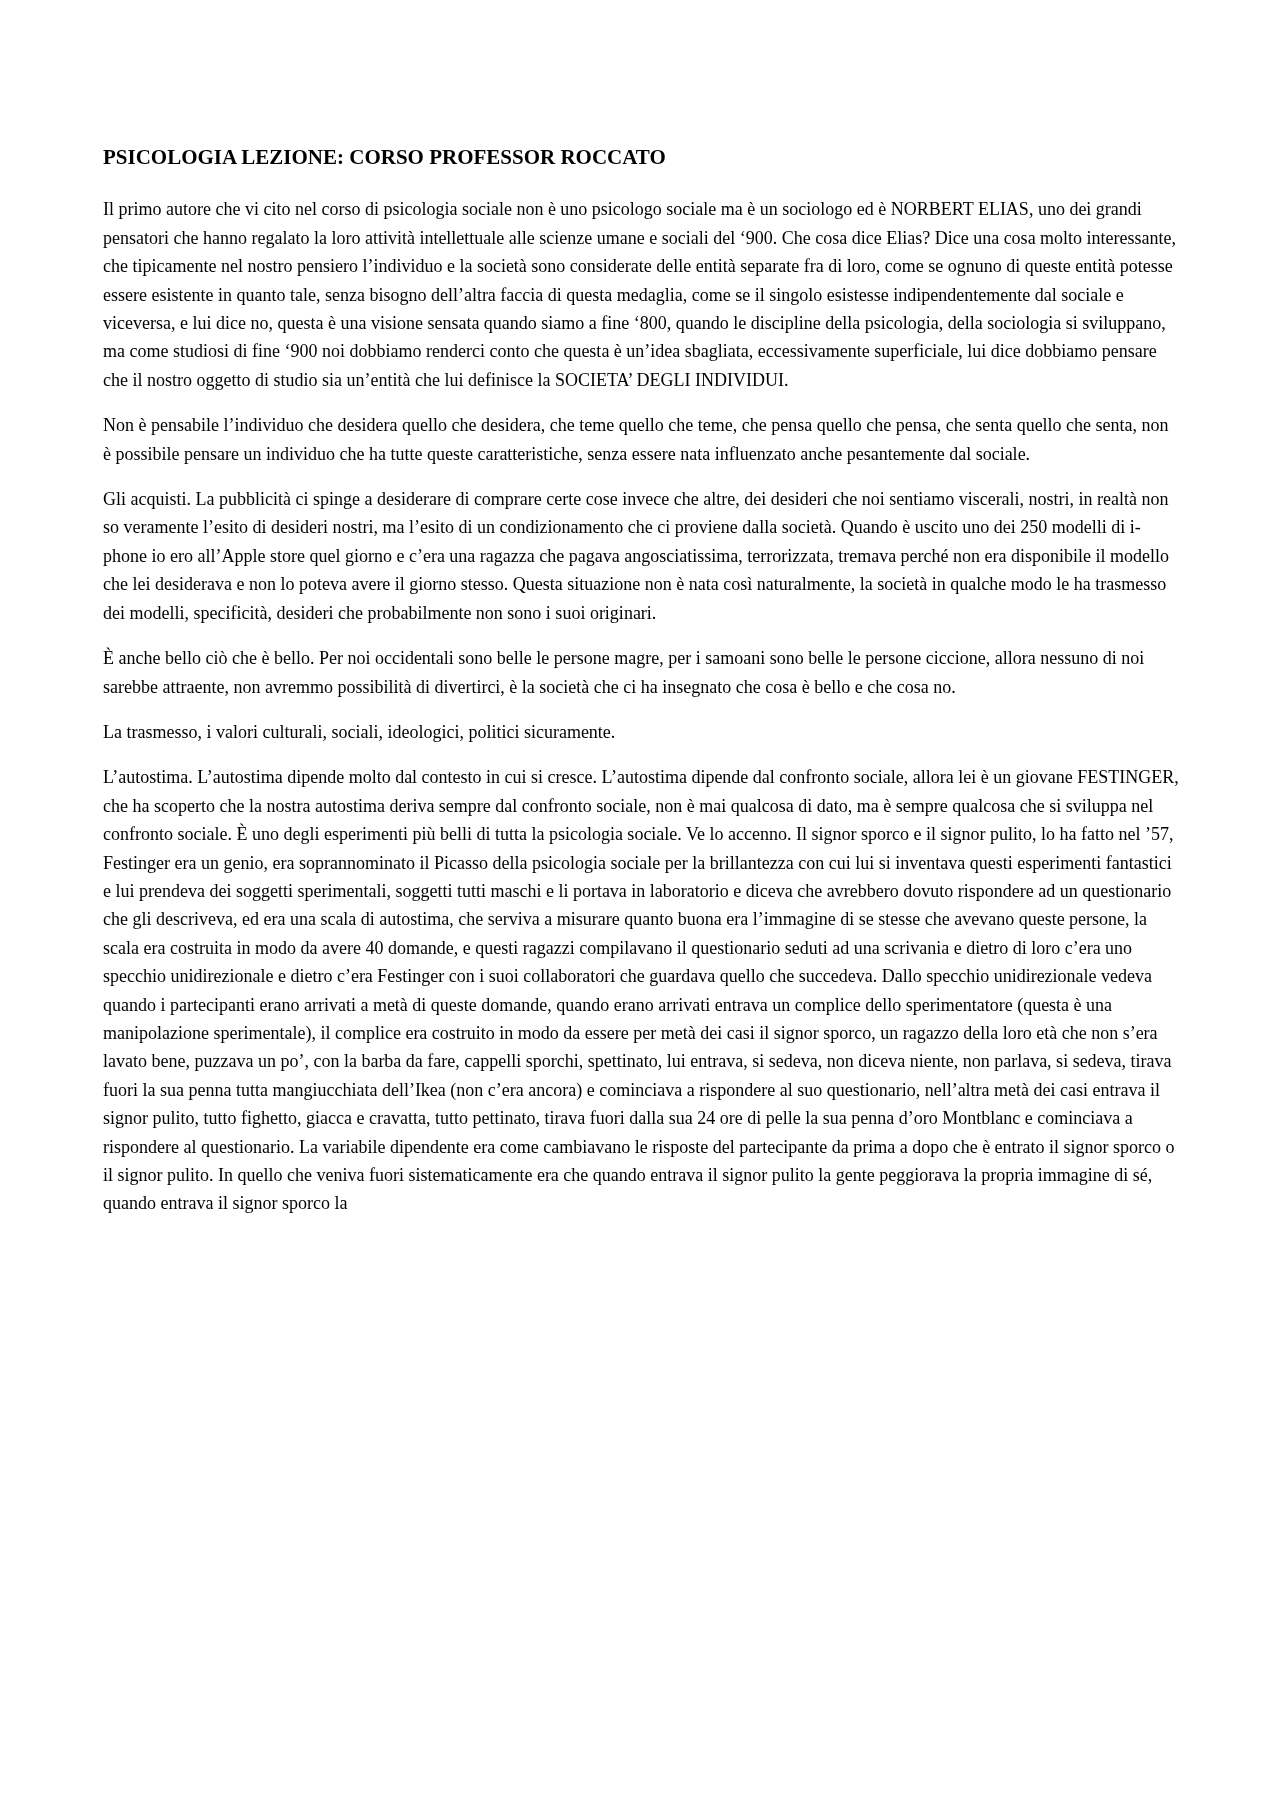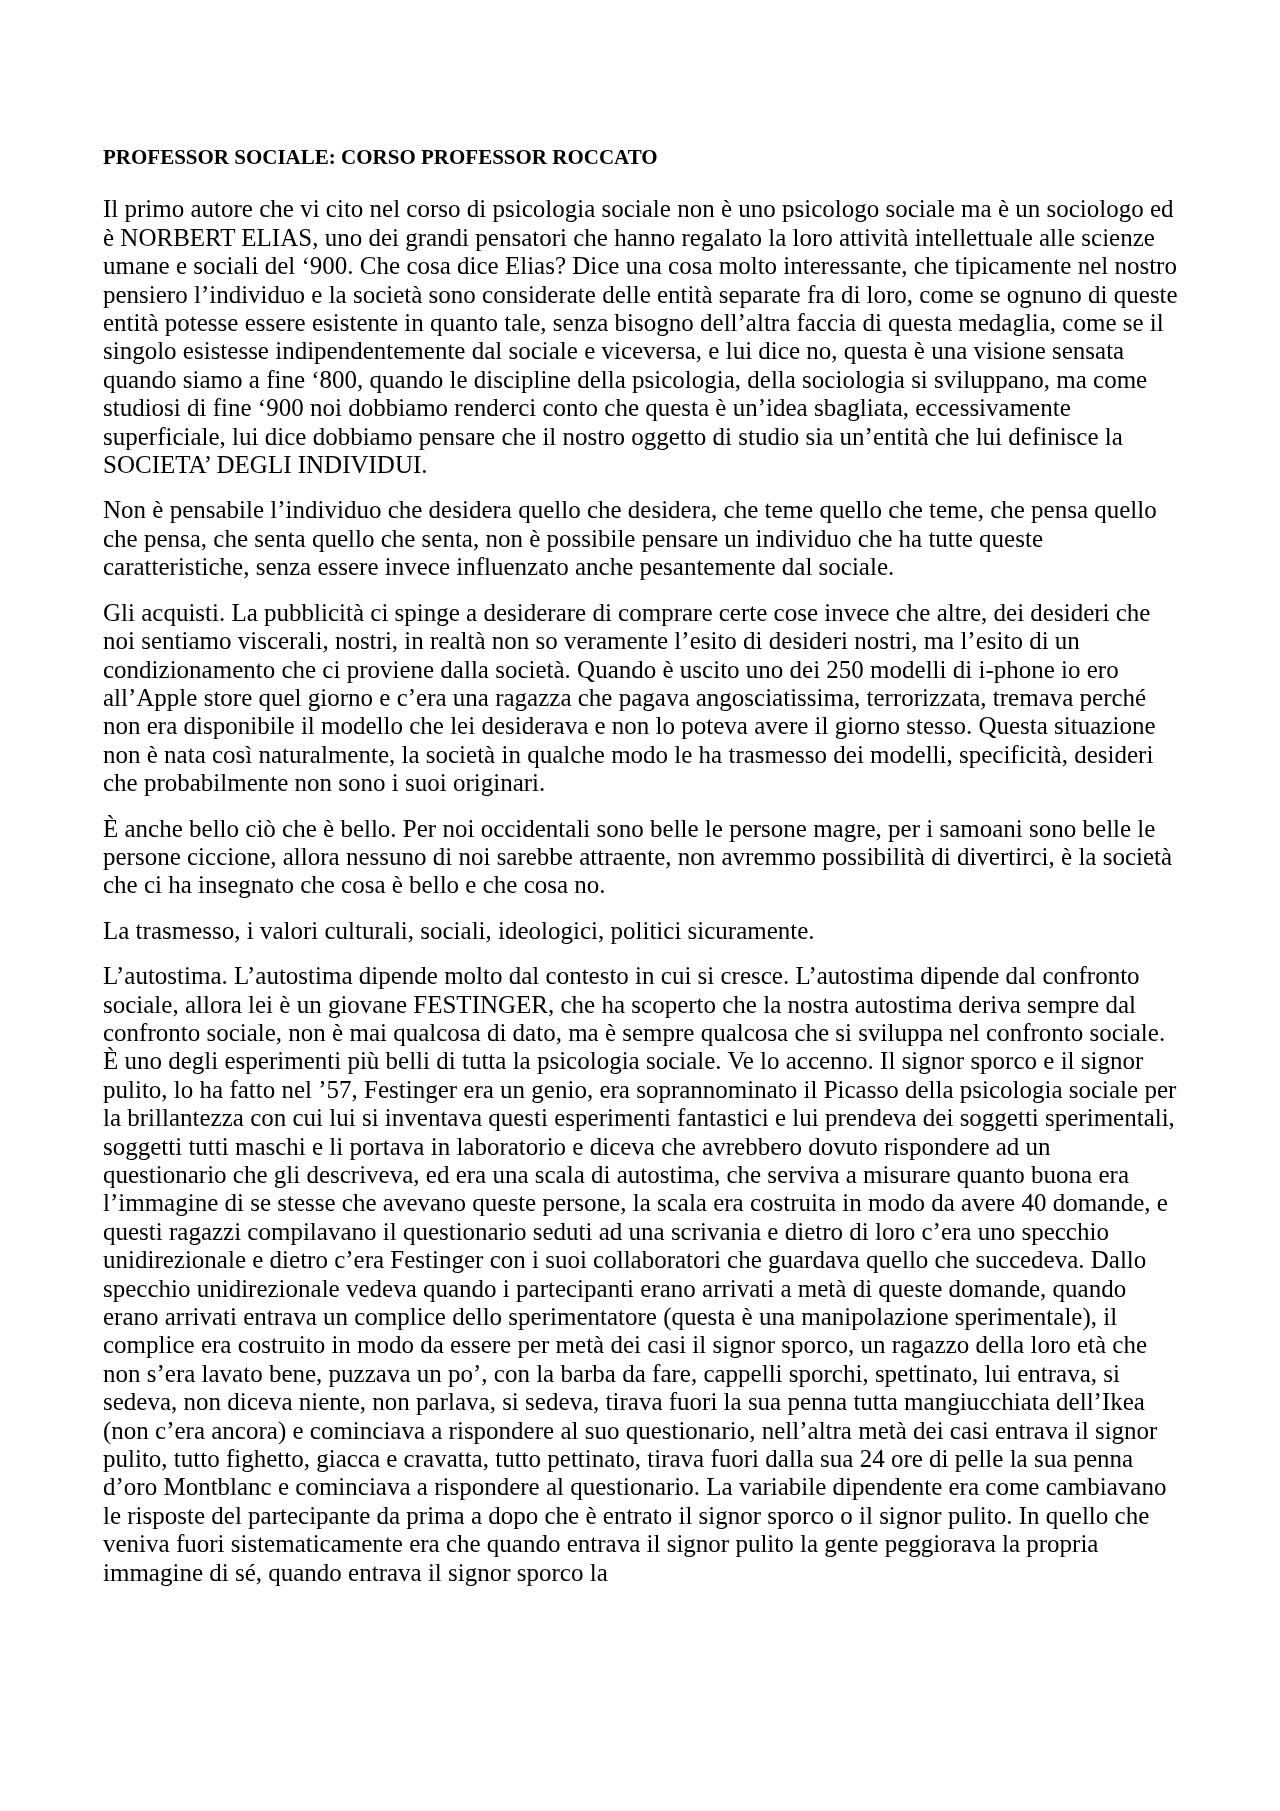--- a/index.html
+++ b/index.html
@@ -27,36 +27,36 @@
     line-height: 28.4px;
     margin: 0 0 24px 0;
   }
   .section-heading {
     font-size: 21px;
     font-weight: bold;
     line-height: 28.4px;
     margin: 0 0 20px 0;
   }
   .paragraph {
-    font-size: 25px;
+    font-size: 18px;
     line-height: 28.4px;
     margin: 16px 0 17px 0;
     text-align: left;
   }
 </style>
 </head>
 <body>
 
 <div class="page">
-  <h1 class="doc-title">PROFESSOR SOCIALE: CORSO PROFESSOR ROCCATO</h1>
+  <h1 class="doc-title">PSICOLOGIA LEZIONE: CORSO PROFESSOR ROCCATO</h1>
 
 
   <p class="paragraph">Il primo autore che vi cito nel corso di psicologia sociale non è uno psicologo sociale ma è un sociologo ed è NORBERT ELIAS, uno dei grandi pensatori che hanno regalato la loro attività intellettuale alle scienze umane e sociali del ‘900. Che cosa dice Elias? Dice una cosa molto interessante, che tipicamente nel nostro pensiero l’individuo e la società sono considerate delle entità separate fra di loro, come se ognuno di queste entità potesse essere esistente in quanto tale, senza bisogno dell’altra faccia di questa medaglia, come se il singolo esistesse indipendentemente dal sociale e viceversa, e lui dice no, questa è una visione sensata quando siamo a fine ‘800, quando le discipline della psicologia, della sociologia si sviluppano, ma come studiosi di fine ‘900 noi dobbiamo renderci conto che questa è un’idea sbagliata, eccessivamente superficiale, lui dice dobbiamo pensare che il nostro oggetto di studio sia un’entità che lui definisce la SOCIETA’ DEGLI INDIVIDUI.</p>
 
-  <p class="paragraph">Non è pensabile l’individuo che desidera quello che desidera, che teme quello che teme, che pensa quello che pensa, che senta quello che senta, non è possibile pensare un individuo che ha tutte queste caratteristiche, senza essere invece influenzato anche pesantemente dal sociale.</p>
+  <p class="paragraph">Non è pensabile l’individuo che desidera quello che desidera, che teme quello che teme, che pensa quello che pensa, che senta quello che senta, non è possibile pensare un individuo che ha tutte queste caratteristiche, senza essere nata influenzato anche pesantemente dal sociale.</p>
 
 
   <p class="paragraph">Gli acquisti. La pubblicità ci spinge a desiderare di comprare certe cose invece che altre, dei desideri che noi sentiamo viscerali, nostri, in realtà non so veramente l’esito di desideri nostri, ma l’esito di un condizionamento che ci proviene dalla società. Quando è uscito uno dei 250 modelli di i-phone io ero all’Apple store quel giorno e c’era una ragazza che pagava angosciatissima, terrorizzata, tremava perché non era disponibile il modello che lei desiderava e non lo poteva avere il giorno stesso. Questa situazione non è nata così naturalmente, la società in qualche modo le ha trasmesso dei modelli, specificità, desideri che probabilmente non sono i suoi originari.</p>
 
   <p class="paragraph">È anche bello ciò che è bello. Per noi occidentali sono belle le persone magre, per i samoani sono belle le persone ciccione, allora nessuno di noi sarebbe attraente, non avremmo possibilità di divertirci, è la società che ci ha insegnato che cosa è bello e che cosa no.</p>
 
   <p class="paragraph">La trasmesso, i valori culturali, sociali, ideologici, politici sicuramente.</p>
 
   <p class="paragraph">L’autostima. L’autostima dipende molto dal contesto in cui si cresce. L’autostima dipende dal confronto sociale, allora lei è un giovane FESTINGER, che ha scoperto che la nostra autostima deriva sempre dal confronto sociale, non è mai qualcosa di dato, ma è sempre qualcosa che si sviluppa nel confronto sociale. È uno degli esperimenti più belli di tutta la psicologia sociale. Ve lo accenno. Il signor sporco e il signor pulito, lo ha fatto nel ’57, Festinger era un genio, era soprannominato il Picasso della psicologia sociale per la brillantezza con cui lui si inventava questi esperimenti fantastici e lui prendeva dei soggetti sperimentali, soggetti tutti maschi e li portava in laboratorio e diceva che avrebbero dovuto rispondere ad un questionario che gli descriveva, ed era una scala di autostima, che serviva a misurare quanto buona era l’immagine di se stesse che avevano queste persone, la scala era costruita in modo da avere 40 domande, e questi ragazzi compilavano il questionario seduti ad una scrivania e dietro di loro c’era uno specchio unidirezionale e dietro c’era Festinger con i suoi collaboratori che guardava quello che succedeva. Dallo specchio unidirezionale vedeva quando i partecipanti erano arrivati a metà di queste domande, quando erano arrivati entrava un complice dello sperimentatore (questa è una manipolazione sperimentale), il complice era costruito in modo da essere per metà dei casi il signor sporco, un ragazzo della loro età che non s’era lavato bene, puzzava un po’, con la barba da fare, cappelli sporchi, spettinato, lui entrava, si sedeva, non diceva niente, non parlava, si sedeva, tirava fuori la sua penna tutta mangiucchiata dell’Ikea (non c’era ancora) e cominciava a rispondere al suo questionario, nell’altra metà dei casi entrava il signor pulito, tutto fighetto, giacca e cravatta, tutto pettinato, tirava fuori dalla sua 24 ore di pelle la sua penna d’oro Montblanc e cominciava a rispondere al questionario. La variabile dipendente era come cambiavano le risposte del partecipante da prima a dopo che è entrato il signor sporco o il signor pulito. In quello che veniva fuori sistematicamente era che quando entrava il signor pulito la gente peggiorava la propria immagine di sé, quando entrava il signor sporco la</p>
 </div>

